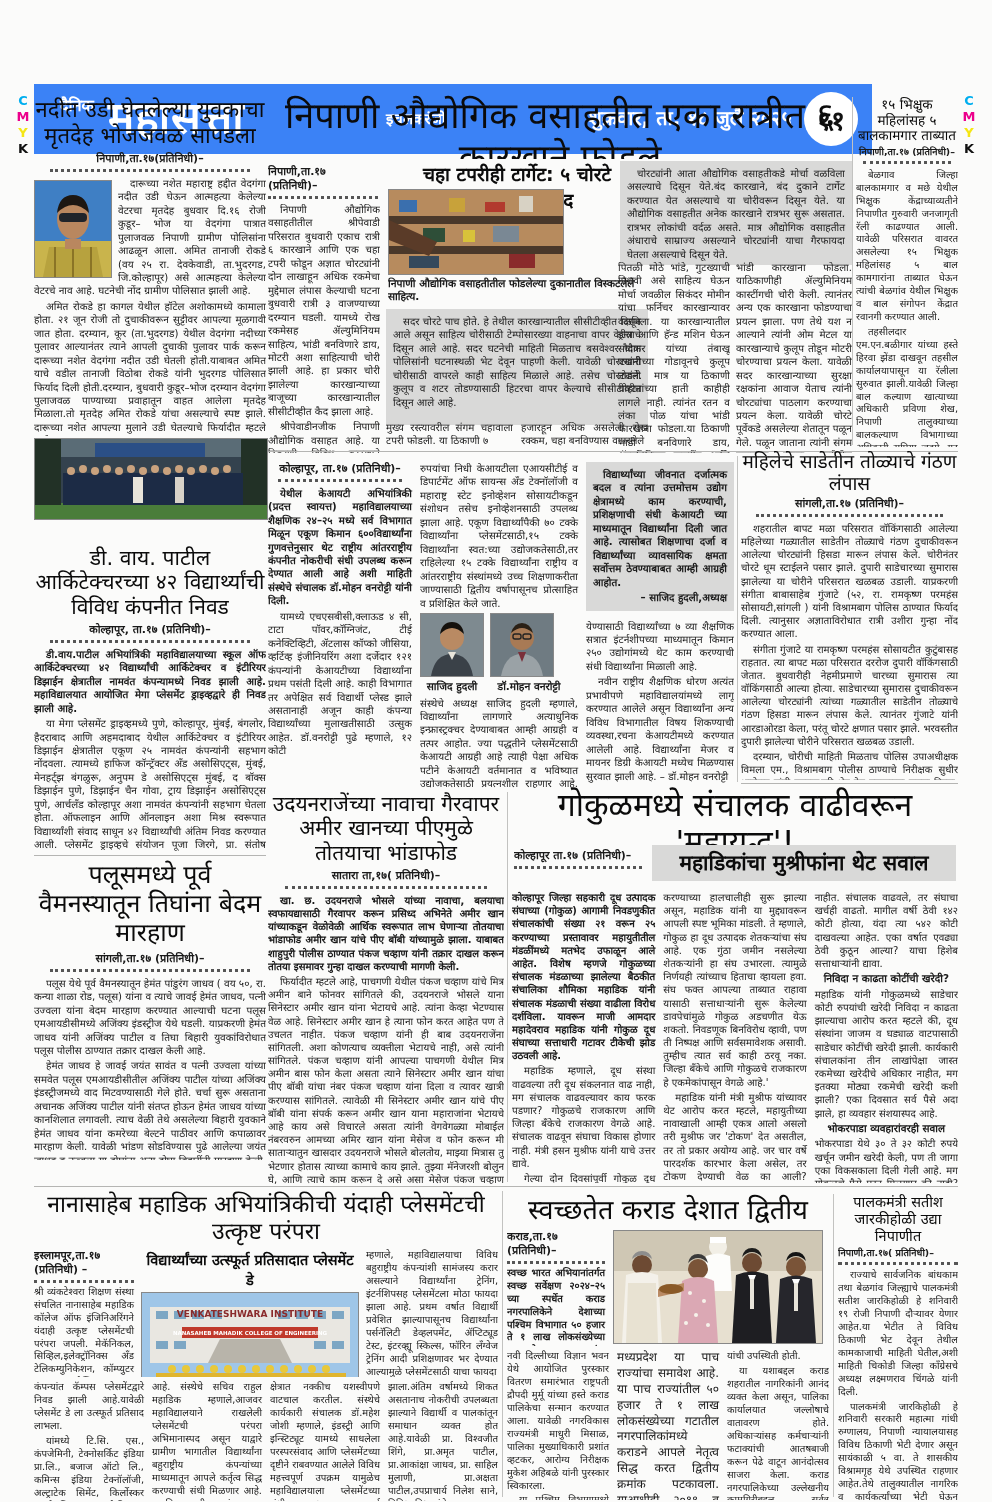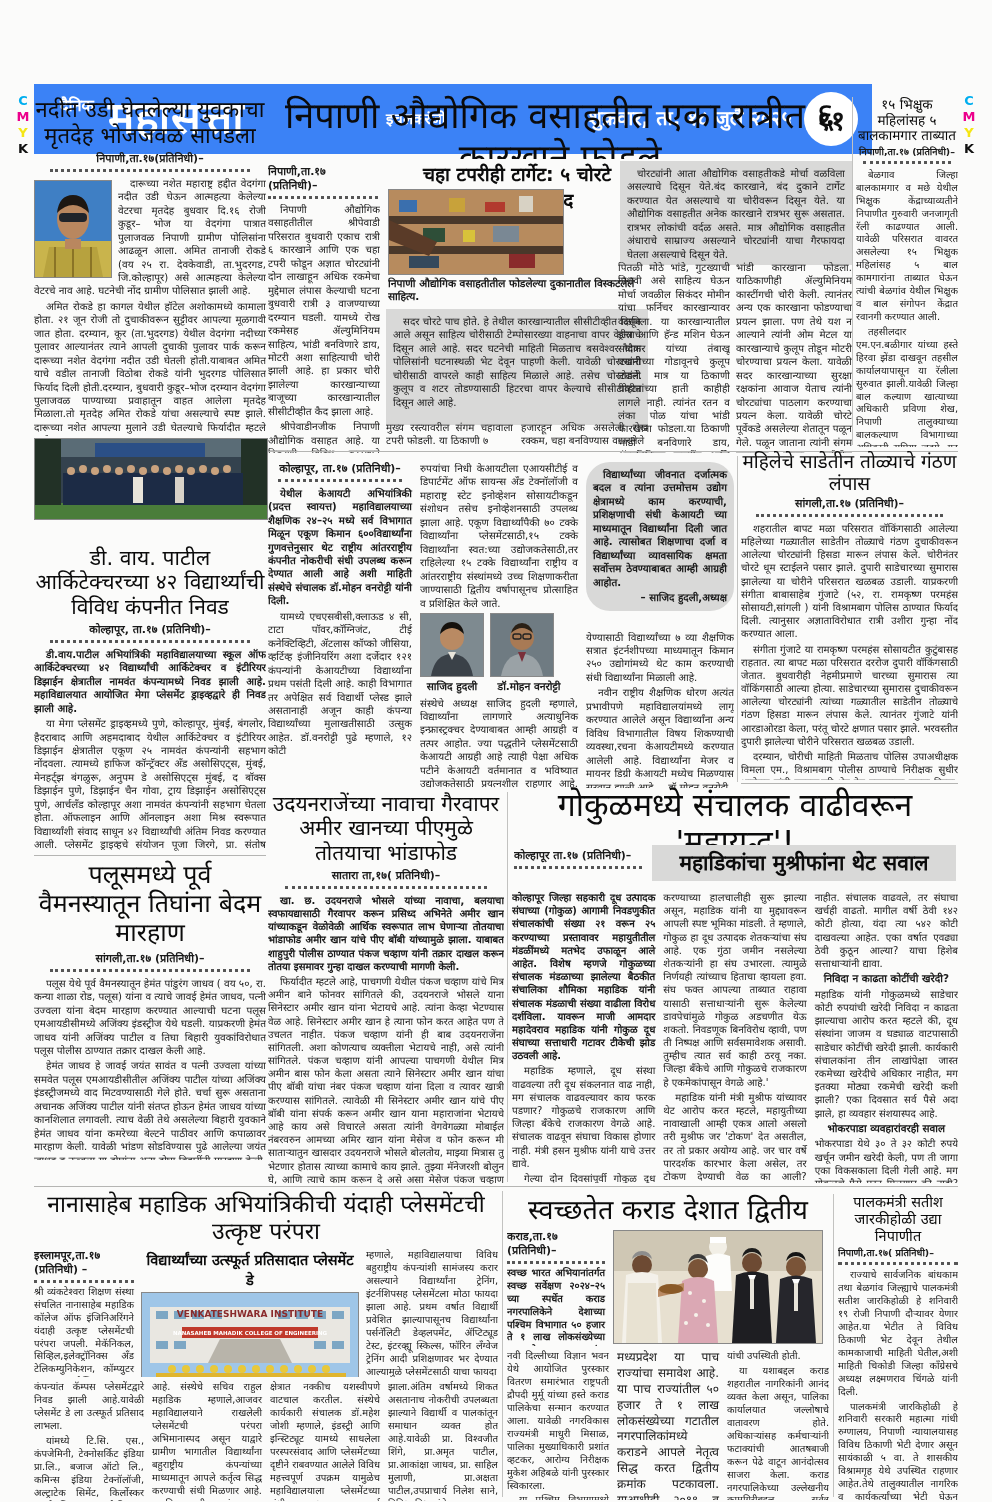--- a/index.html
+++ b/index.html
@@ -231,21 +231,21 @@
               <rect x="32" y="20" width="8" height="5" rx="2" fill="none" stroke="#222" stroke-width="1.4"></rect>
               <path d="M10 62 Q14 40 31 40 Q48 40 52 62 Z" fill="#9aa2a6"></path>
               <path d="M27 38 L31 48 L35 38 Z" fill="#7a2f3a"></path>
             </svg>
             <div class="caption" style="text-align:center;">डॉ.मोहन वनरोट्टी</div>
           </div>
         </div>
         <p class="noind">संस्थेचे अध्यक्ष साजिद हुदली म्हणाले, विद्यार्थ्यांना लागणारे अत्याधुनिक इन्फ्रास्ट्रक्चर देण्याबाबत आम्ही आग्रही व तत्पर आहोत. ज्या पद्धतीने प्लेसमेंटसाठी केआयटी आग्रही आहे त्याही पेक्षा अधिक पटीने केआयटी वर्तमानात व भविष्यात उद्योजकतेसाठी प्रयत्नशील राहणार आहे. व्यावसायिक उद्योग क्षेत्राचा अनुभव</p>
       </div>
       <div class="col body">
-        <div class="graybox" style="margin-bottom:20px;border-radius:24px;">
+        <div class="graybox" style="margin-bottom:9px;">
           <p class="noind bold" style="text-indent:10px;">विद्यार्थ्यांच्या जीवनात दर्जात्मक बदल व त्यांना उत्तमोत्तम उद्योग क्षेत्रामध्ये काम करण्याची, प्रशिक्षणाची संधी केआयटी च्या माध्यमातून विद्यार्थ्यांना दिली जात आहे. त्यासोबत शिक्षणाचा दर्जा व विद्यार्थ्यांच्या व्यावसायिक क्षमता सर्वोत्तम ठेवण्याबाबत आम्ही आग्रही आहोत.</p>
           <p class="noind bold" style="text-align:right;margin:0;">– साजिद हुदली,अध्यक्ष</p>
         </div>
         <p class="noind">येण्यासाठी विद्यार्थ्यांच्या ७ व्या शैक्षणिक सत्रात इंटर्नशीपच्या माध्यमातून किमान २५० उद्योगांमध्ये थेट काम करण्याची संधी विद्यार्थ्यांना मिळाली आहे.</p>
         <p>नवीन राष्ट्रीय शैक्षणिक धोरण अत्यंत प्रभावीपणे महाविद्यालयांमध्ये लागू करण्यात आलेले असून विद्यार्थ्यांना अन्य विविध विभागातील विषय शिकण्याची व्यवस्था,रचना केआयटीमध्ये करण्यात आलेली आहे. विद्यार्थ्यांना मेजर व मायनर डिग्री केआयटी मध्येच मिळण्यास सुरवात झाली आहे. – डॉ.मोहन वनरोट्टी</p>
       </div>
     </div>
   </div>
 
   <div class="abs vrule" style="left:737px;top:456px;height:326px;"></div>

